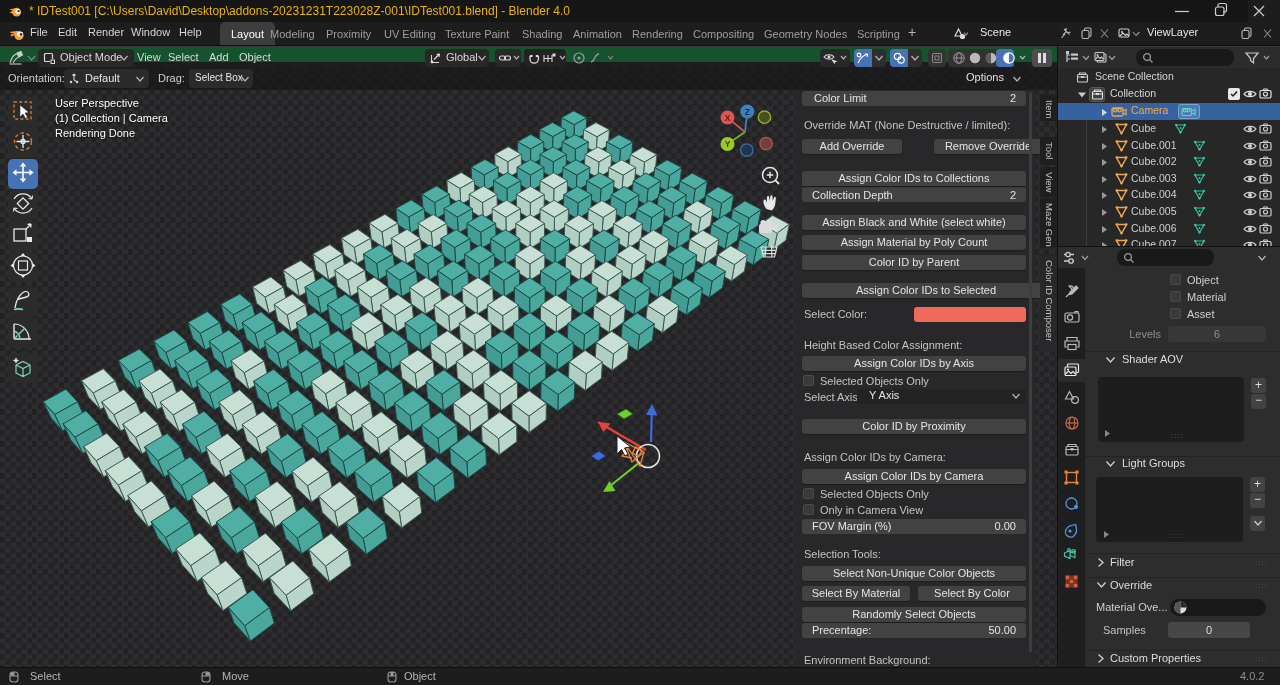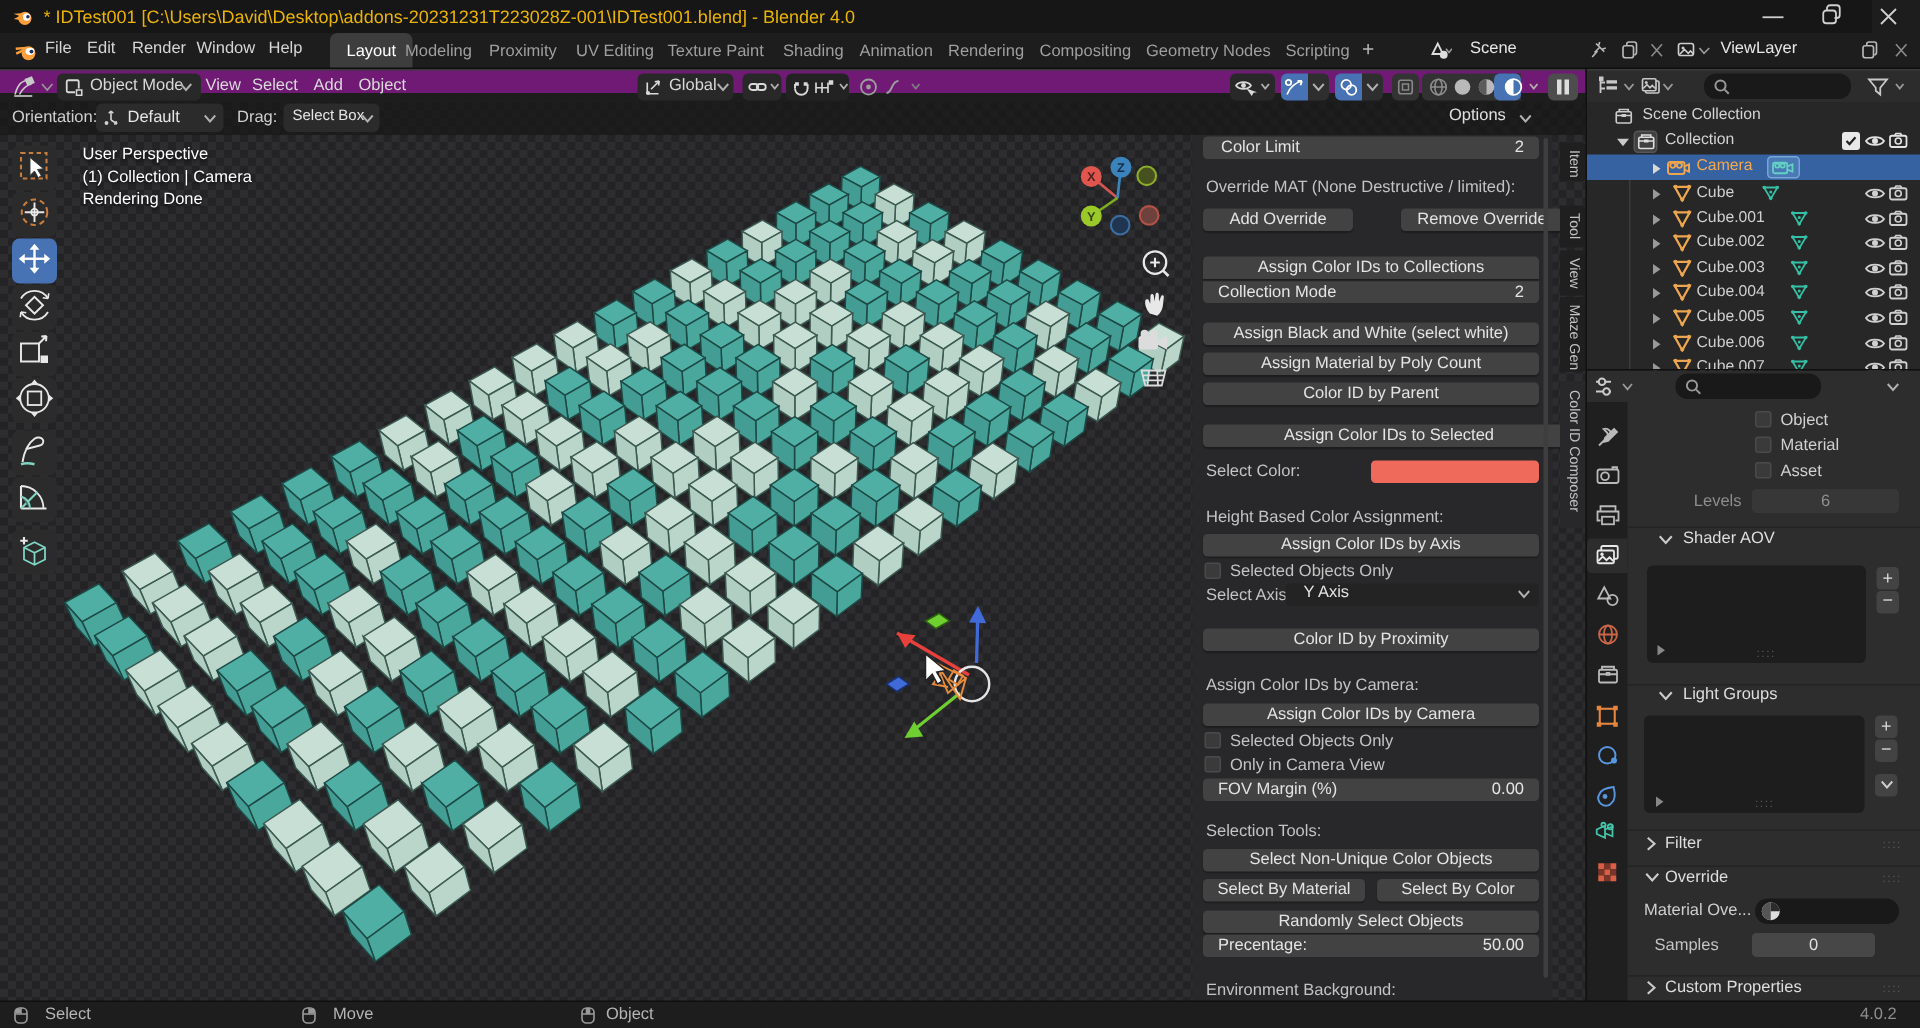--- a/index.html
+++ b/index.html
@@ -8,21 +8,21 @@
 .abs{position:absolute}
 
 #titlebar{position:absolute;left:0;top:0;width:1248px;height:22px;background:#161616;color:#eab308;font-size:12px}
 #titlebar .t{position:absolute;left:29px;top:4px;letter-spacing:0}
 
 #menubar{position:absolute;left:0;top:22px;width:1280px;height:24px;background:#1d1d1d;font-size:11px;color:#d6d6d6}
 .menu{position:absolute;top:4px}
 .tab{position:absolute;top:0;height:24px;line-height:24px;padding:0 11px;color:#9f9f9f;border-radius:5px 5px 0 0}
 .tab.on{background:#3d3d3d;color:#fff}
 
-#vphead{position:absolute;left:0;top:46px;width:1057px;height:16px;background:#701a75;border-top:1px solid #3a3a3a;font-size:11px;color:#d9d9d9}
+#vphead{position:absolute;left:0;top:46px;width:1057px;height:16px;background:#14532d;border-top:1px solid #3a3a3a;font-size:11px;color:#d9d9d9}
 #outlhead{position:absolute;left:1058px;top:46px;width:222px;height:22px;background:#2c2c2c;border-top:1px solid #3a3a3a}
 .pill{position:absolute;background:#282828;border-radius:4px;height:18px;top:2px}
 
 #viewport{position:absolute;left:0;top:68px;width:1057px;height:600px;overflow:hidden;
 background:
  repeating-conic-gradient(#2d2d30 0% 25%, #232326 0% 50%);
 background-size:10.66px 10.66px}
 #cubes{position:absolute;left:0;top:-68px;width:1058px;height:685px}
 
 #toolset{position:absolute;left:0;top:0;width:1057px;height:22px;background:rgba(22,22,22,.68);font-size:11px;color:#d9d9d9}
@@ -935,21 +935,21 @@
   <rect x="74" y="70" width="7" height="7" transform="rotate(30 77 73)"></rect>
  </g>
  <path d="M57 58 L57 76 L61.5 71.5 L65 78 L68 76 L64.5 70 L70.5 69 Z" fill="#fff" stroke="#222" stroke-width="1"></path>
 </svg>
 <div id="npanel">
  <div class="numf" style="left:7px;top:1px;width:224px"><span style="margin-left:12px">Color Limit</span><span style="position:absolute;right:10px">2</span></div>
  <div class="lbl" style="left:9px;top:29px">Override MAT (None Destructive / limited):</div>
  <div class="btn" style="left:7px;top:49px;width:100px">Add Override</div>
  <div class="btn" style="left:139px;top:49px;width:108px">Remove Override</div>
  <div class="btn" style="left:7px;top:81px;width:224px;border-radius:3px 3px 0 0">Assign Color IDs to Collections</div>
- <div class="numf" style="left:7px;top:97px;width:224px;border-radius:0 0 3px 3px;border-top:1px solid #3a3a3a"><span style="margin-left:10px">Collection Mode</span><span style="position:absolute;right:10px">2</span></div>
+ <div class="numf" style="left:7px;top:97px;width:224px;border-radius:0 0 3px 3px;border-top:1px solid #3a3a3a"><span style="margin-left:10px">Collection Depth</span><span style="position:absolute;right:10px">2</span></div>
  <div class="btn" style="left:7px;top:125px;width:224px">Assign Black and White (select white)</div>
  <div class="btn" style="left:7px;top:145px;width:224px">Assign Material by Poly Count</div>
  <div class="btn" style="left:7px;top:165px;width:224px">Color ID by Parent</div>
  <div class="btn" style="left:7px;top:193px;width:248px">Assign Color IDs to Selected</div>
  <div class="lbl" style="left:9px;top:218px">Select Color:</div>
  <div class="abs" style="left:119px;top:217px;width:112px;height:15px;background:#f06a5c;border-radius:3px"></div>
  <div class="lbl" style="left:9px;top:249px">Height Based Color Assignment:</div>
  <div class="btn" style="left:7px;top:266px;width:224px">Assign Color IDs by Axis</div>
  <div class="chk" style="left:8px;top:285px"></div>
  <div class="lbl" style="left:25px;top:285px">Selected Objects Only</div>

